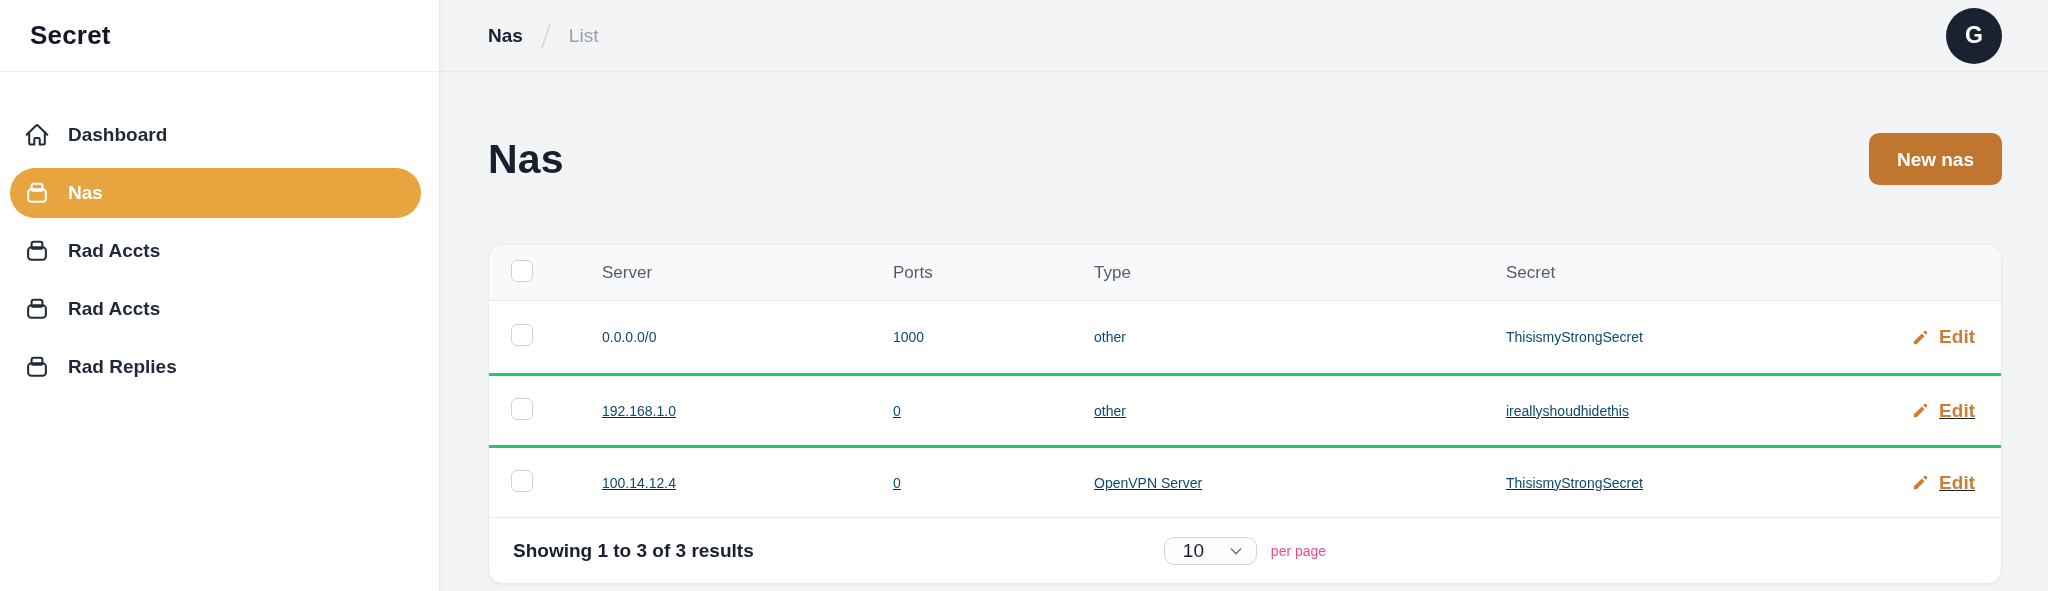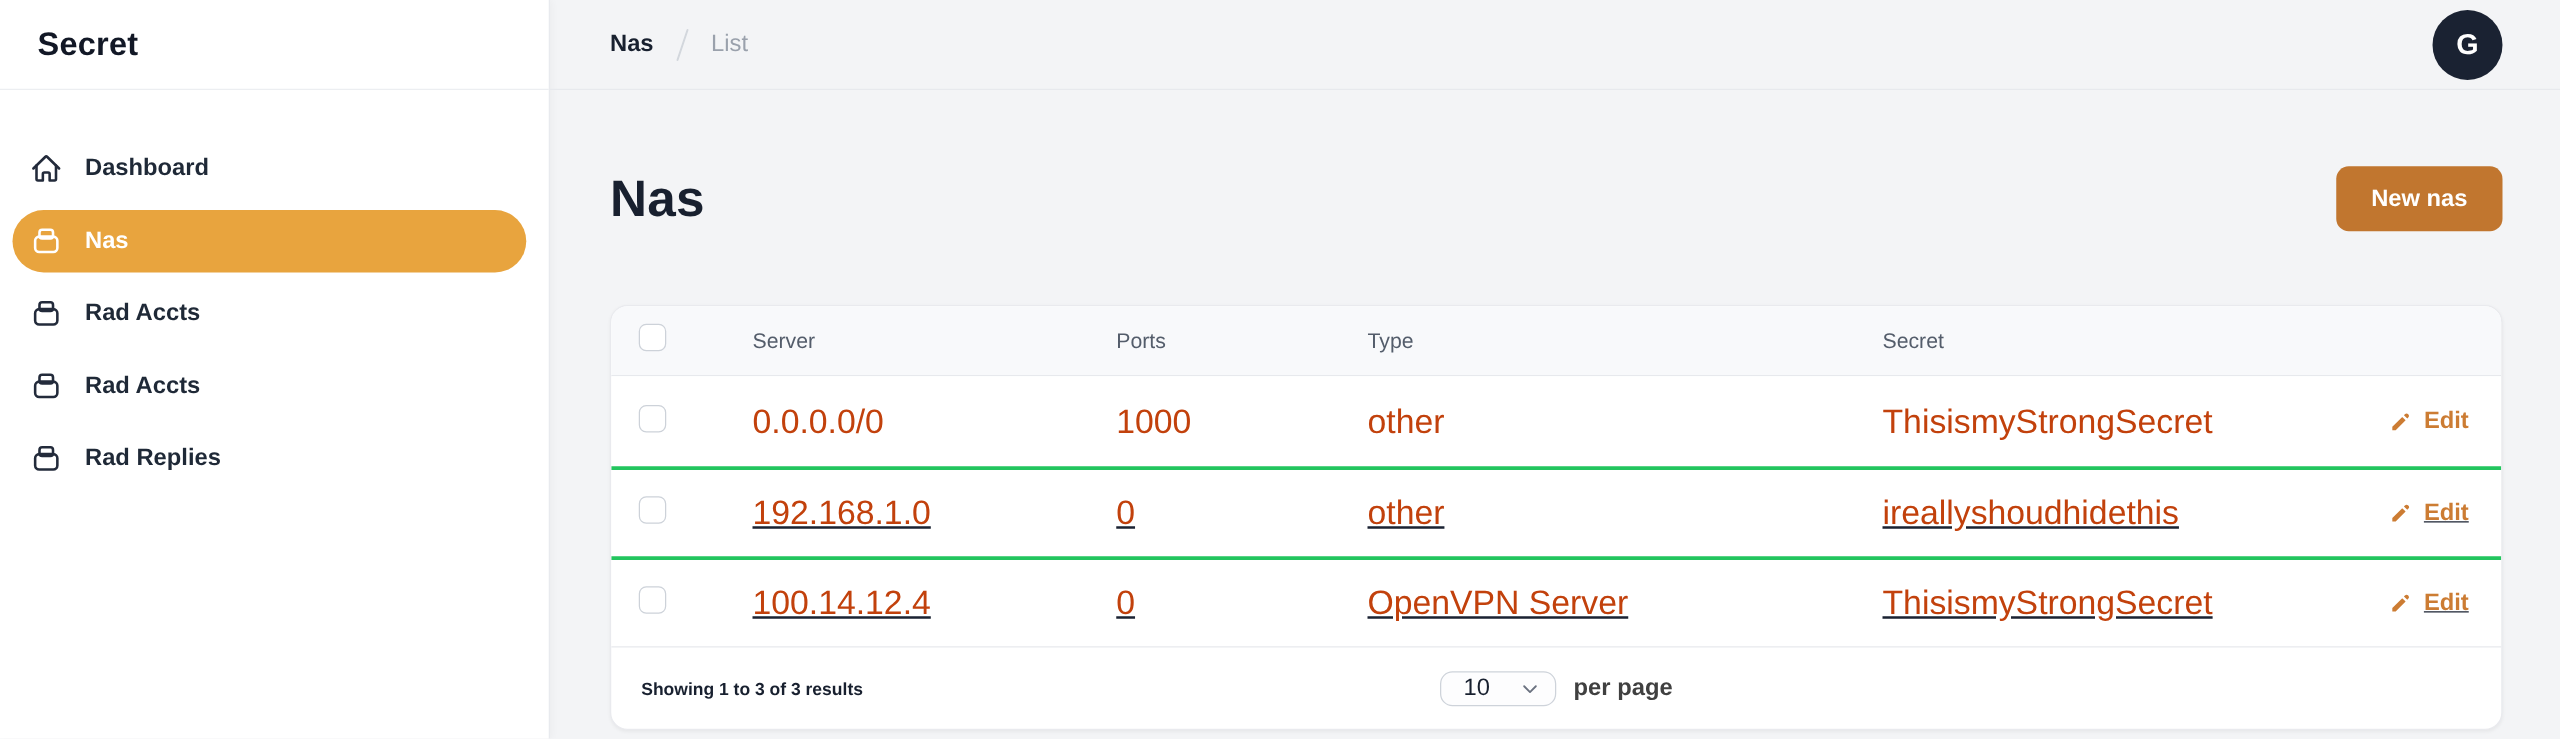--- a/index.html
+++ b/index.html
@@ -42,36 +42,36 @@
   .card { background:#ffffff; border:1px solid #e9eaee; border-radius:14px; overflow:hidden;
           box-shadow:0 1px 3px rgba(0,0,0,0.05); }
   .t-row { display:grid; grid-template-columns:92px 270px 180px 391px 1fr 150px; align-items:center;gap:21px; }
   .t-head { height:56px; background:#f8f9fb; border-bottom:1px solid #e7e9ed; }
   .t-body-row { height:72px; background:#ffffff; }
   .t-body-row + .t-body-row { border-top:3px solid #22c55e;text-decoration:underline; }
   .cell-check { padding-left:22px; }
   .checkbox { width:22px; height:22px; border:1.5px solid #cdd2d9; border-radius:6px; background:#fff;
               display:inline-block; cursor:pointer; }
   .th { font-size:17px; font-weight:500; color:#545d6b; }
-  .td { font-size:27px; color:#c2410c; }
+  .td { font-size:14px; color:#0c4a6e; }
   .cell-actions { display:flex; justify-content:flex-end; padding-right:26px; }
   .edit-link { display:flex; align-items:center; gap:9px; color:#cc7c33; font-size:19px; font-weight:600;
                text-decoration:none; cursor:pointer; }
   .edit-link svg { width:19px; height:19px; fill:#cc7c33; }
 
   .t-footer { height:66px; border-top:1px solid #e7e9ed; position:relative; display:flex;
               align-items:center; justify-content:center; }
   .summary { position:absolute; left:24px; top:50%; transform:translateY(-50%);
-             font-size:14px; font-weight:600; color:#18202f; }
+             font-size:19px; font-weight:600; color:#18202f; }
   .per-page { display:flex; align-items:center; gap:14px; }
   .select { width:93px; height:28px; border:1px solid #ced3da; border-radius:10px; background:#fdfdfe;
             display:flex; align-items:center; justify-content:space-between; padding:0 12px 0 18px; cursor:pointer; }
   .select-value { font-size:19px; color:#18202f; }
   .select svg { width:16px; height:16px; stroke:#6b7280; }
-  .per-page-label { font-size:19px; font-weight:700; color:#404040; }
+  .per-page-label { font-size:14px; font-weight:400; color:#ec4899; }
 </style>
 </head>
 <body>
 
 <div class="screen">
 
   <aside class="sidebar">
     <div class="sidebar-logo">
       <span>Secret</span>
     </div>

